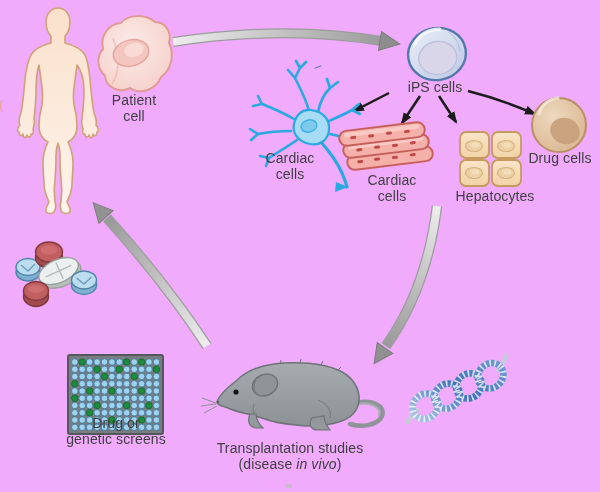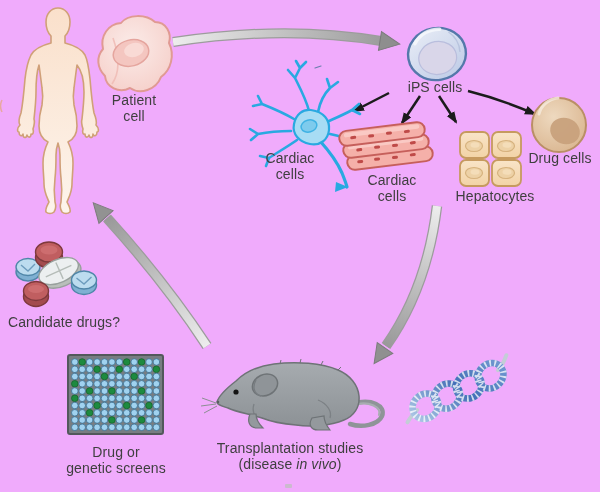--- a/index.html
+++ b/index.html
@@ -428,25 +428,22 @@
 </div>
 
 <div class="label" style="left:495px;top:188px">
   <span>Hepatocytes</span>
 </div>
 
 <div class="label" style="left:560px;top:150px">
   <span>Drug cells</span>
 </div>
 
-<div class="label" style="left:64px;top:314px">
-  <span>Candidate drugs?</span>
-</div>
-
-<div class="label" style="left:116px;top:444px">
+
+<div class="label" style="left:116px;top:415px">
   <span>Drug or</span><br>
   <span>genetic screens</span>
 </div>
 
 <div class="label" style="left:290px;top:440px">
   <span>Transplantation studies</span><br>
   <span>(disease </span><i>in vivo</i><span>)</span>
 </div>
 
 

